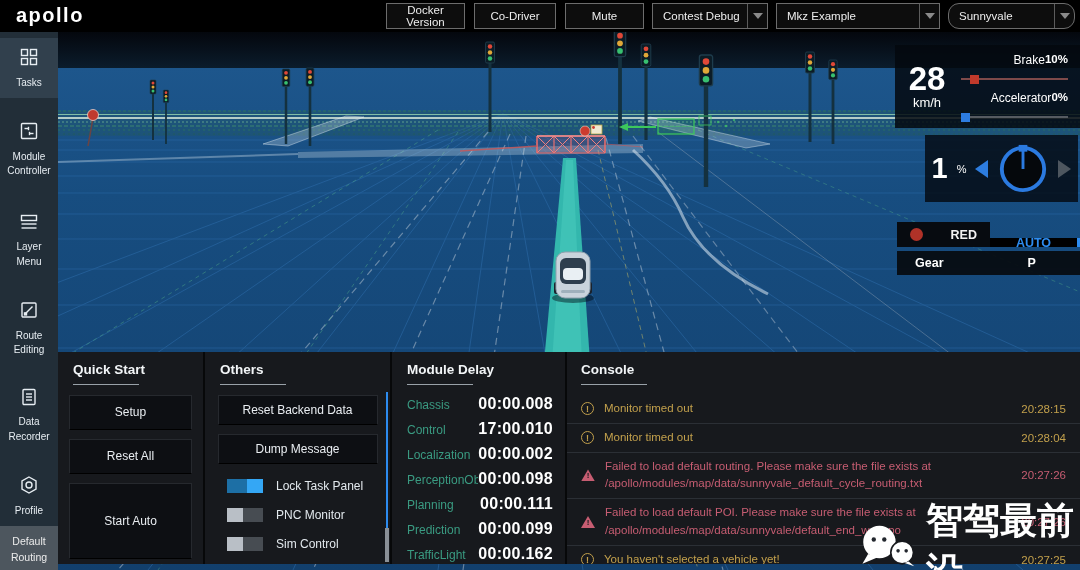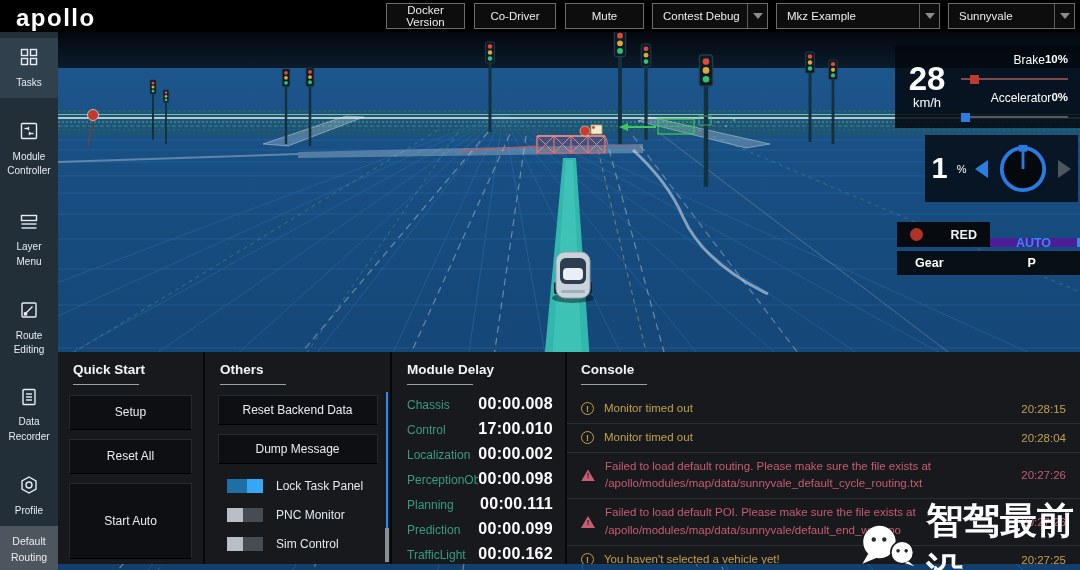--- a/index.html
+++ b/index.html
@@ -2,21 +2,21 @@
 <html><head>
 <meta charset="utf-8">
 <style>
   * { margin:0; padding:0; box-sizing:border-box; }
   html,body { background:#000; }
   body { font-family:"Liberation Sans", sans-serif; }
   .app { position:relative; width:1080px; height:570px; overflow:hidden; background:#0c1118; }
 
   
   .topbar { position:absolute; left:0; top:0; width:1080px; height:32px; background:#000; z-index:30; }
-  .logo { position:absolute; left:16px; top:4px; color:#fff; font-size:24px; font-weight:bold; letter-spacing:1.5px; }
+  .logo { position:absolute; left:16px; top:4px; color:#fff; font-size:20px; font-weight:bold; letter-spacing:1.5px; }
   .tb-btn { position:absolute; top:3px; height:26px; background:#0d0d0d; border:1px solid #6c6c6c;
             color:#ededed; font-size:11.5px; display:flex; align-items:center; justify-content:center; cursor:pointer; }
   .tb-drop { justify-content:flex-start; }
   .tb-drop .lbl { flex:1; padding-left:10px; }
   .tb-drop .arr-box { width:20px; height:100%; border-left:1px solid #5c5c5c; display:flex; align-items:center; justify-content:center; }
   .caret { width:0; height:0; border-left:5px solid transparent; border-right:5px solid transparent; border-top:6px solid #8a8a8a; }
 
   
   .sidebar { position:absolute; left:0; top:32px; width:58px; height:538px; background:#222e38; z-index:25;
              display:flex; flex-direction:column; align-items:center; }
@@ -52,21 +52,21 @@
                display:flex; align-items:center; justify-content:center; gap:9px; }
   .whl-val { font-size:29px; font-weight:bold; }
   .whl-unit { font-size:11px; }
   .tri-left { width:0; height:0; border-top:9px solid transparent; border-bottom:9px solid transparent; border-right:13px solid #2d7de0; cursor:pointer; }
   .tri-right { width:0; height:0; border-top:9px solid transparent; border-bottom:9px solid transparent; border-left:13px solid #4d565f; cursor:pointer; }
 
   .hud-light { left:897px; top:222px; width:183px; height:25px; display:flex; font-weight:bold; font-size:12.5px; }
   .light-red { flex:1; background:#070b10; display:flex; align-items:center; }
   .light-dot { width:13px; height:13px; border-radius:50%; background:#b03228; margin-left:13px; }
   .light-lbl { margin-left:auto; margin-right:13px; color:#f2f2f2; }
-  .light-auto { width:90px; background:#4c1d95; color:#2d8cf0; display:flex; align-items:center; justify-content:center;
+  .light-auto { width:90px; background:#000000; color:#2d8cf0; display:flex; align-items:center; justify-content:center;
                 border-right:3px solid #2d8cf0;margin-top:16px; }
   .hud-gear { left:897px; top:251px; width:183px; height:24px; background:rgba(7,10,14,.92);
               display:flex; align-items:center; font-size:12.5px; font-weight:bold; }
   .gear-lbl { margin-left:18px; }
   .gear-val { margin-left:84px; }
 
   
   .panels { position:absolute; left:58px; top:352px; width:1022px; height:212px; display:flex; z-index:15; }
   .panel { background:#17191d; border-right:2px solid #070809; overflow:hidden; position:relative; }
   .p-qs { width:147px; } .p-ot { width:187px; } .p-md { width:175px; } .p-cs { flex:1; border-right:none; }
@@ -124,21 +124,21 @@
       <span class="arr-box">
           <span class="caret"></span>
         </span>
     </div>
     <div class="tb-btn tb-drop" style="left:776px;width:164px;">
       <span class="lbl">Mkz Example</span>
       <span class="arr-box">
           <span class="caret"></span>
         </span>
     </div>
-    <div class="tb-btn tb-drop" style="left:948px;width:127px;">
+    <div class="tb-btn tb-drop" style="left:948px;width:127px;border-radius:11px;">
       <span class="lbl">Sunnyvale</span>
       <span class="arr-box">
           <span class="caret"></span>
         </span>
     </div>
   </header>
 
   <aside class="sidebar">
     <div class="side-item active side-gap1">
       <span><svg width="20" height="20" viewBox="0 0 20 20">

